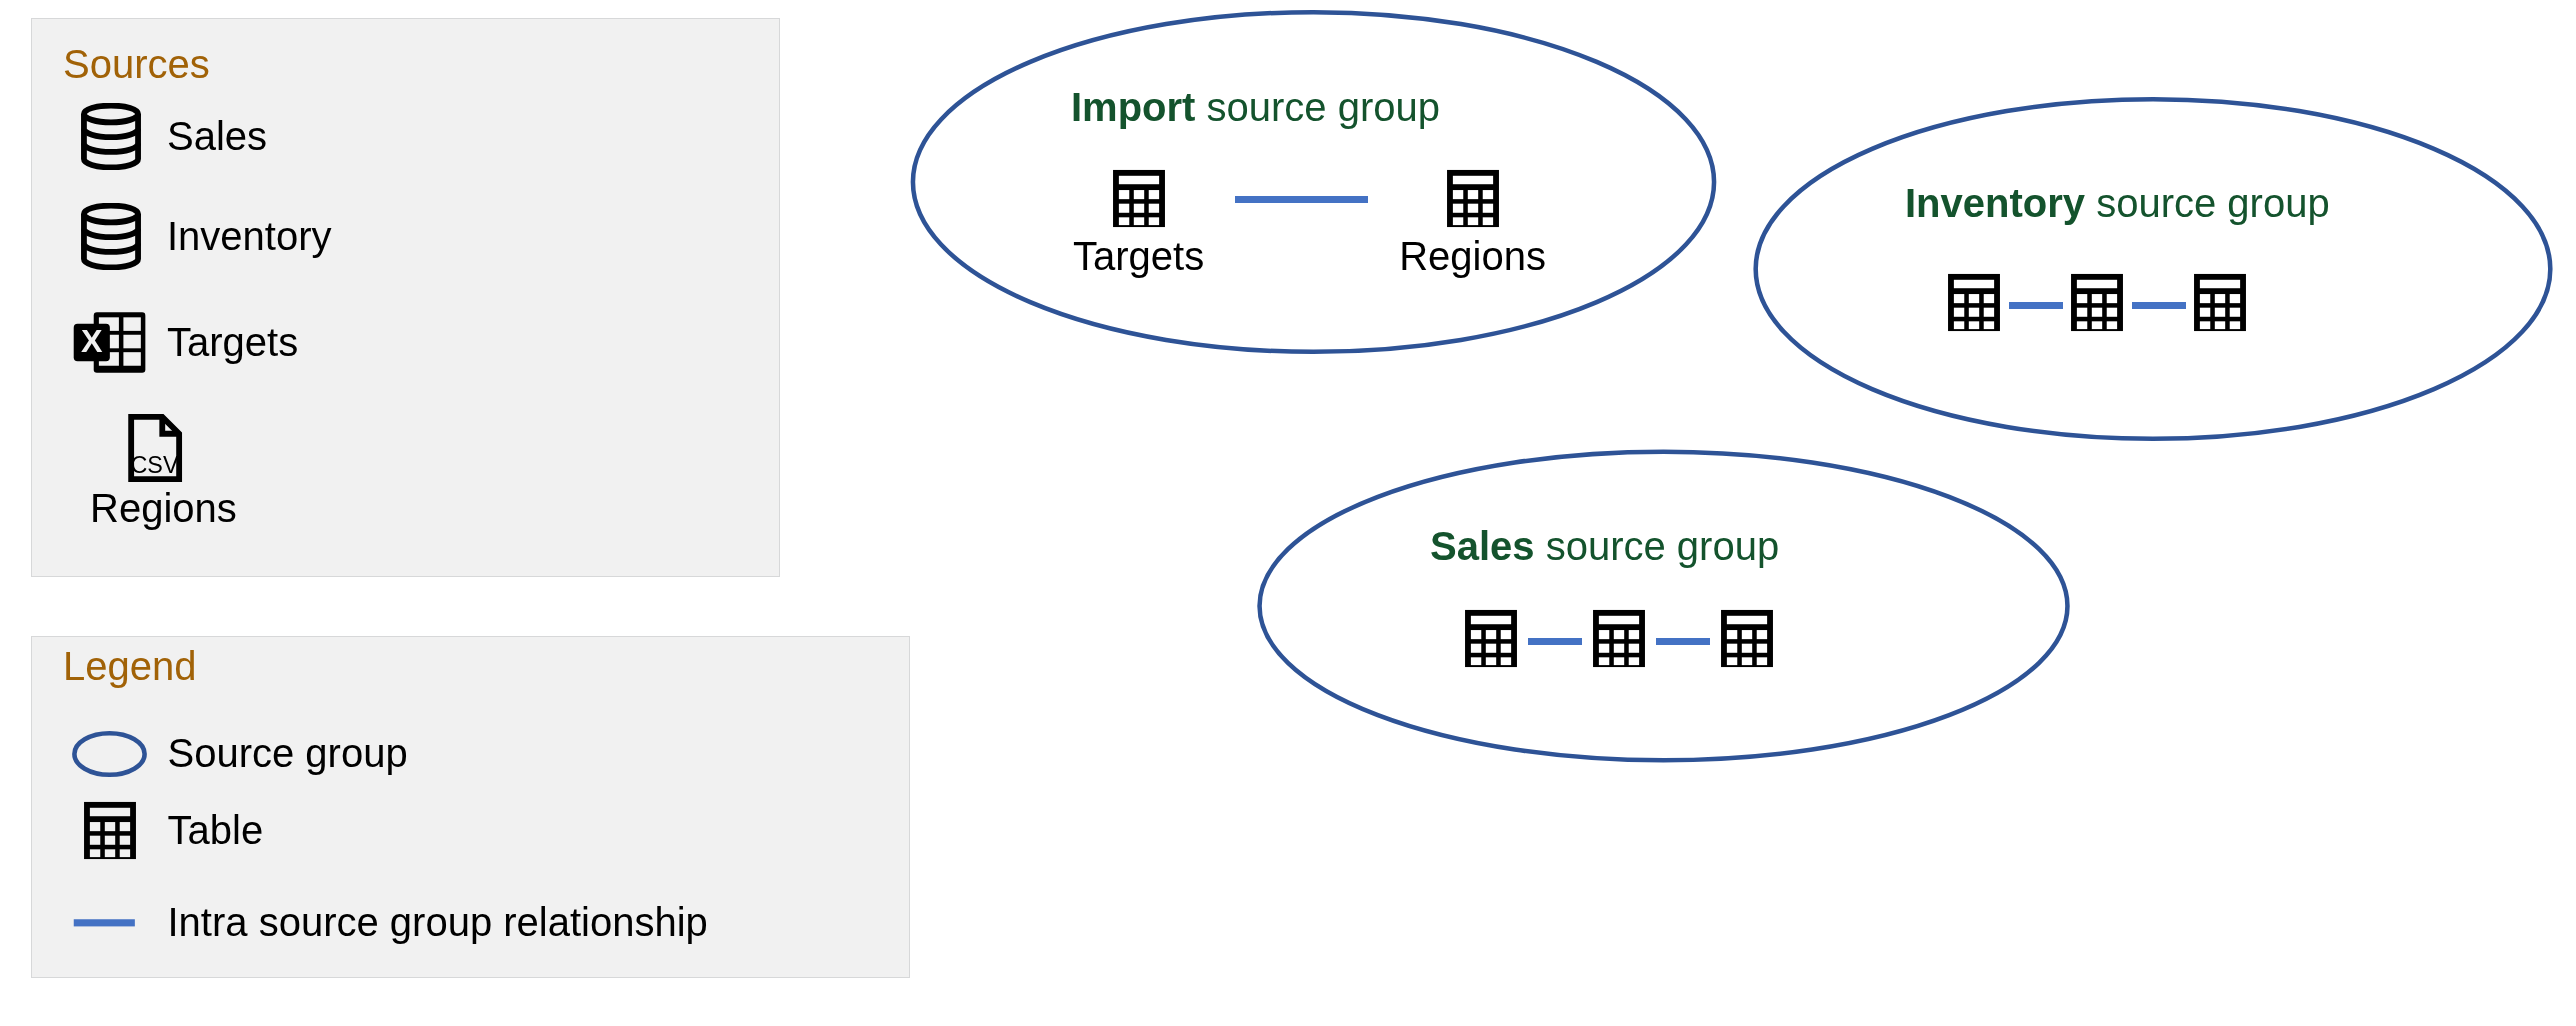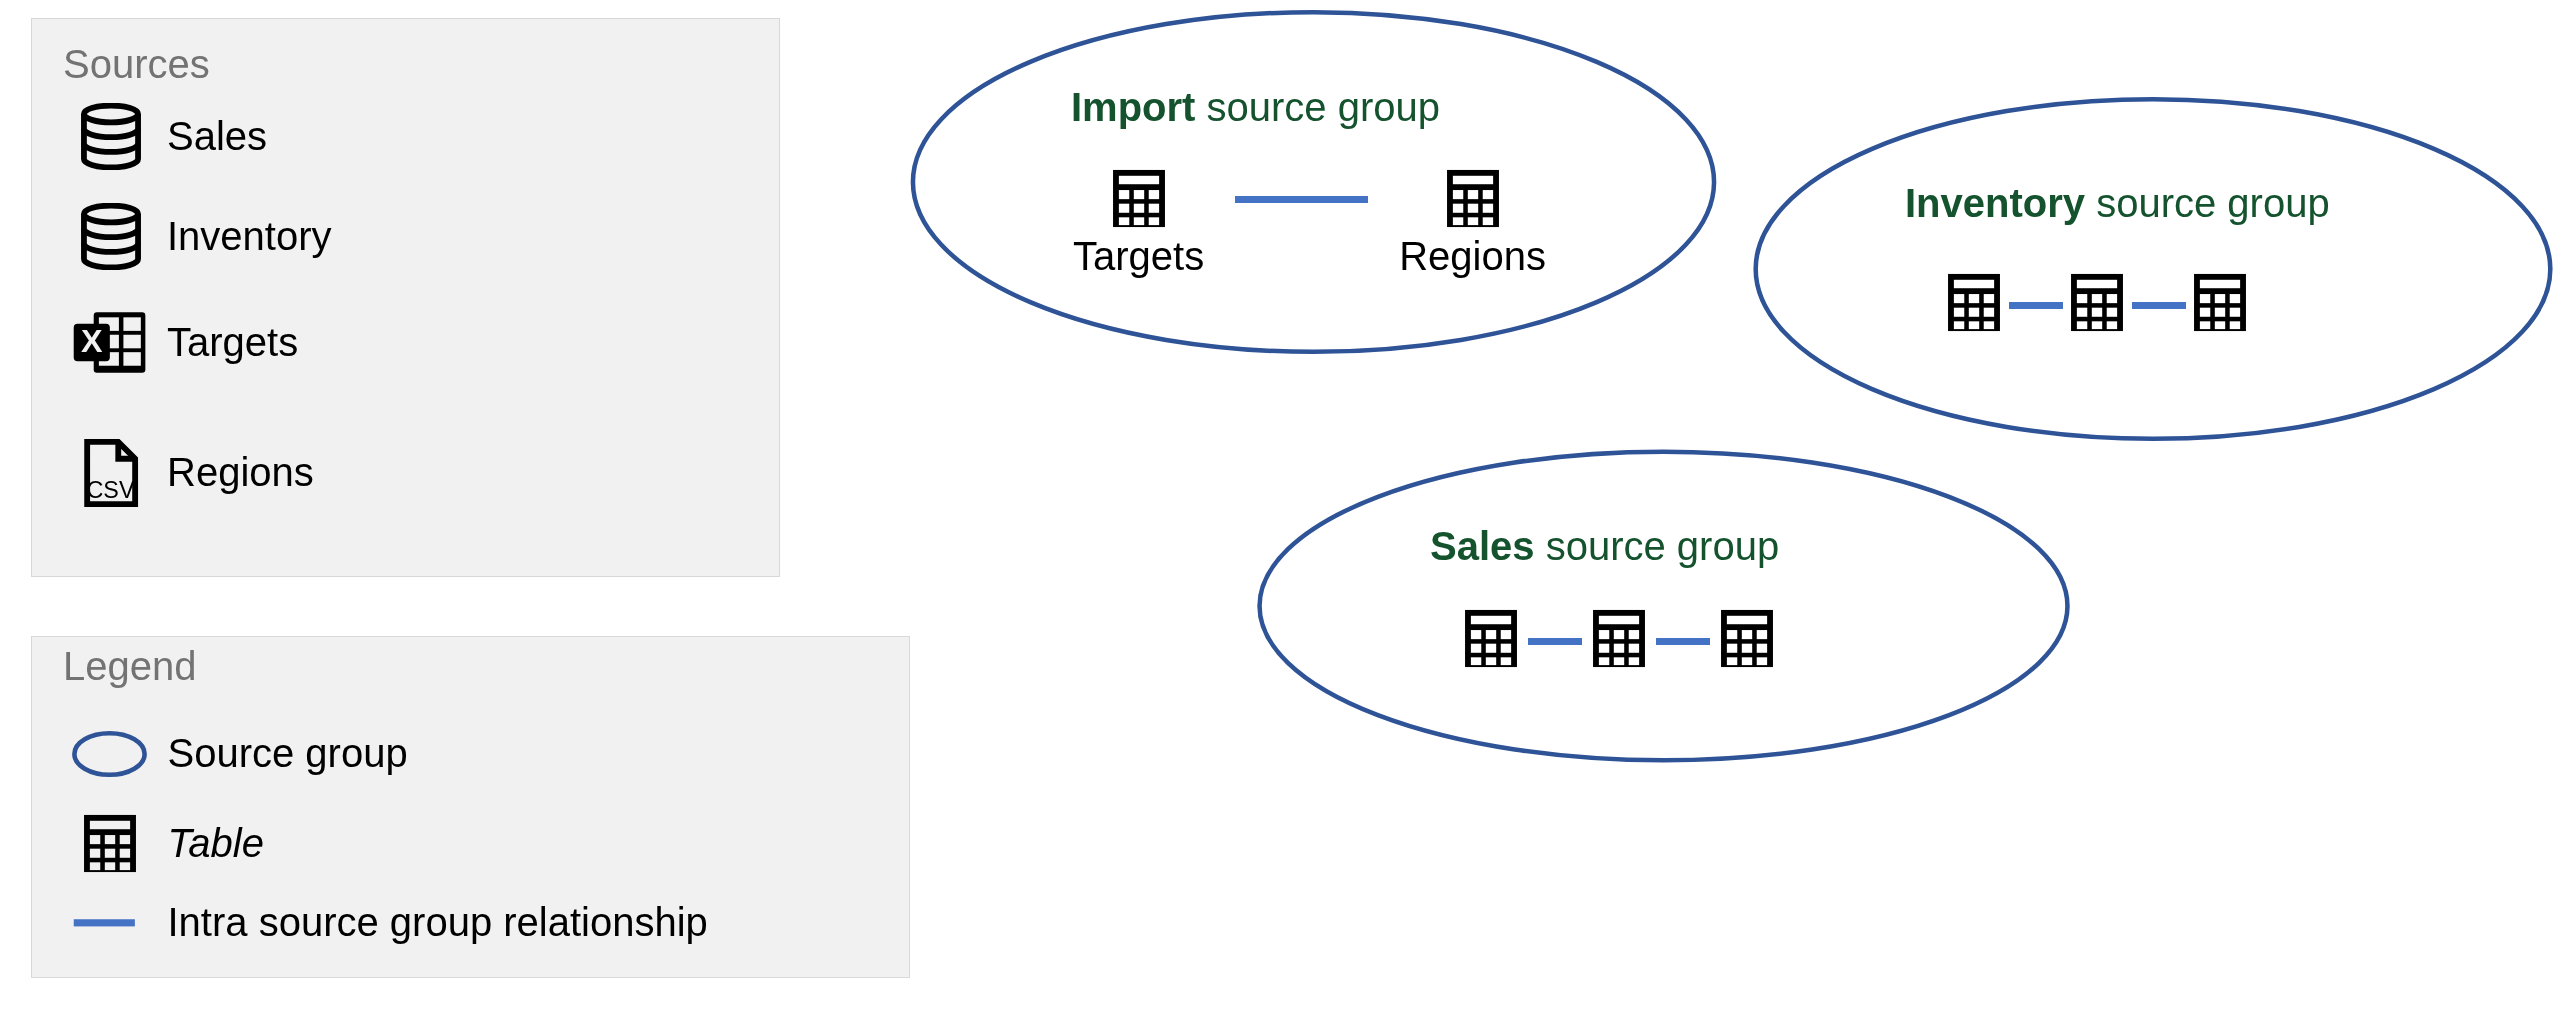--- a/index.html
+++ b/index.html
@@ -31,21 +31,21 @@
   #legend-panel {
     left: 31px;
     top: 636px;
     width: 879px;
     height: 342px;
   }
   .panel-title {
     position: absolute;
     left: 31px;
     font-size: 40px;
-    color: #737373;
+    color: #a16207;
     line-height: 1;
     white-space: nowrap;
   }
   #sources-panel .panel-title { top: 25px; }
   #legend-panel  .panel-title { top: 9px; }
 
   
   .src-row {
     position: absolute;
     left: 40px;
@@ -182,21 +182,21 @@
         <rect x="41" y="70" width="31" height="21" fill="#F1F1F1"></rect>
         <rect x="79" y="70" width="27" height="21" fill="#F1F1F1"></rect>
 
         <rect x="2" y="26" width="56" height="58" rx="6" fill="#000"></rect>
         <text x="30" y="70" font-family="'Liberation Sans',sans-serif" font-size="50" font-weight="bold" fill="#F1F1F1" text-anchor="middle">X</text>
       </svg>
     </span>
     <span class="src-label">Targets</span>
   </div>
 
-  <div class="src-row" style="top:418px;">
+  <div class="src-row" style="top:390px;flex-direction:column;">
     <span class="src-icon">
       <svg width="65" height="70" viewBox="0 0 100 108">
         <path d="M14 6 H62 L88 32 V102 H14 Z" fill="none" stroke="#000" stroke-width="9"></path>
         <path d="M62 6 V32 H88" fill="none" stroke="#000" stroke-width="9"></path>
         <text x="50" y="92" font-family="'Liberation Sans',sans-serif" font-size="36" fill="#000" text-anchor="middle">CSV</text>
       </svg>
     </span>
     <span class="src-label">Regions</span>
   </div>
 </div>
@@ -207,21 +207,21 @@
 
   <div class="leg-row" style="top:81px;">
     <span class="leg-icon">
       <svg width="77" height="52" viewBox="0 0 118 80">
         <ellipse cx="59" cy="40" rx="54" ry="32" fill="none" stroke="#2E5396" stroke-width="7"></ellipse>
       </svg>
     </span>
     <span class="leg-label">Source group</span>
   </div>
 
-  <div class="leg-row" style="top:171px;font-style:italic;">
+  <div class="leg-row" style="top:158px;">
     <span class="leg-icon">
       <svg width="56" height="61" viewBox="0 0 86 94">
         <rect x="3" y="3" width="80" height="88" fill="#000"></rect>
         <rect x="12" y="12" width="62" height="13" fill="#F1F1F1"></rect>
         <g fill="#F1F1F1">
           <rect x="12" y="34" width="16" height="14"></rect>
           <rect x="35" y="34" width="16" height="14"></rect>
           <rect x="58" y="34" width="16" height="14"></rect>
           <rect x="12" y="55" width="16" height="14"></rect>
           <rect x="35" y="55" width="16" height="14"></rect>

